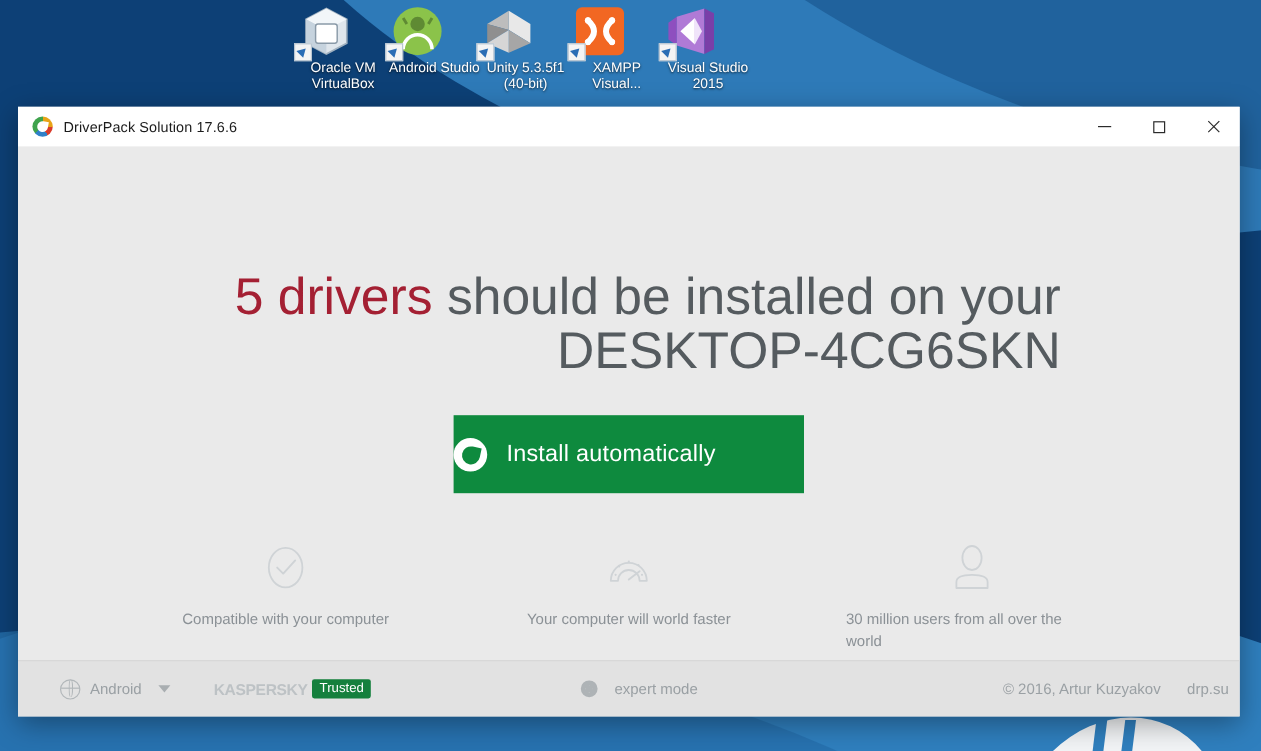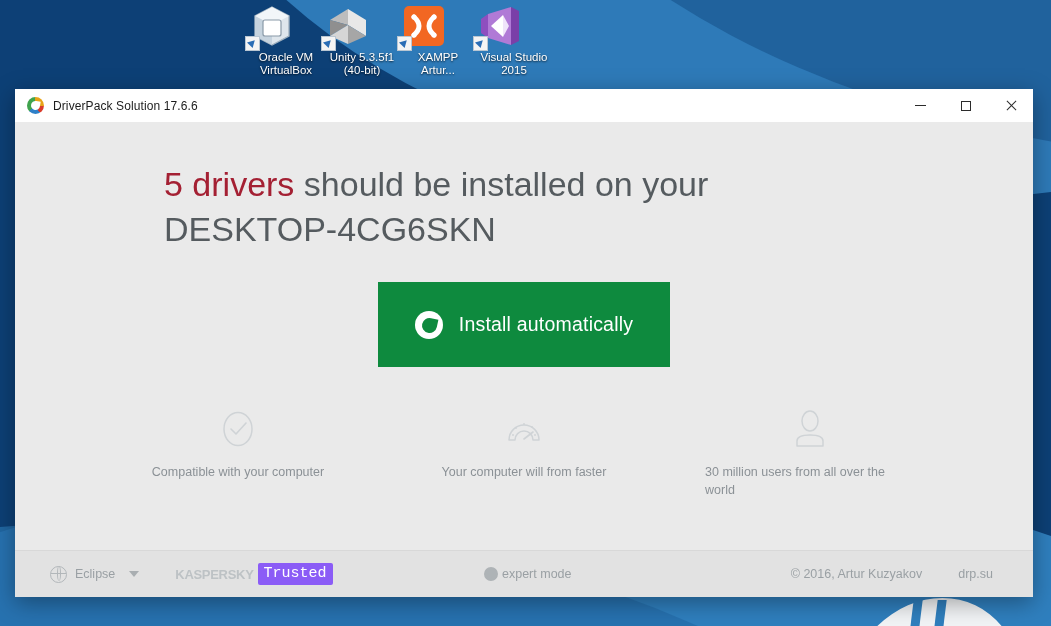--- a/index.html
+++ b/index.html
@@ -176,38 +176,37 @@
   
   #body {
     flex: 1;
     background: #eaeaea;
     position: relative;
     display: flex;
     flex-direction: column;
     align-items: center;
   }
   #headline {
-    margin-top: 40px;
+    margin-top: 104px;
     width: 720px;
-    text-align: left;
-    font-size: 34px;
+    text-align: right;
+    font-size: 43px;
     line-height: 45px;
     color: #555b5f;
     font-weight: 400;
   }
   #headline .count { color: #a42033; }
 
   #install-btn {
     margin-top: 30px;
-    width: 292px; height: 85px;
+    width: 292px; height: 65px;
     background: #0e8a3e;
     border: none;
     display: flex;
     align-items: center;
-    justify-content: center;
     gap: 16px;
     cursor: pointer;
   }
   .btn-logo {
     width: 28px; height: 28px;
     border-radius: 50%;
     background: #ffffff;
     position: relative;
   }
   .btn-logo:after {
@@ -298,53 +297,52 @@
     display: flex; align-items: center; gap: 4px;
   }
   .ksp-word {
     font-size: 13px;
     letter-spacing: -.3px;
     color: #bdc2c5;
     font-family: "Liberation Sans", sans-serif;
     font-weight: 700;
   }
   .ksp-badge {
-    background: #8b5cf6;
+    background: #15803d;
     color: #ffffff;
-    font-size: 15px;
+    font-size: 11px;
     padding: 2px 6px 2.5px;
     border-radius: 2px;
-    font-family: Liberation Mono, monospace;
   }
   #expert {
     position: absolute;
     left: 469px;
-    display: flex; align-items: center; gap: 4px;
+    display: flex; align-items: center; gap: 14px;
     cursor: pointer;
   }
   .gear {
     width: 14px; height: 14px;
     border-radius: 50%;
     border: 4px solid #aeb3b6;
     position: relative;
     box-shadow: 0 0 0 1.5px transparent;
   }
   .gear:before, .gear:after {
     content: "";
     position: absolute;
     background: #aeb3b6;
     left: 1px; top: -3px;
     width: 4px; height: 12px;
   }
   .gear:before { transform: rotate(45deg); }
   .gear:after  { transform: rotate(-45deg); }
   #copyright {
     margin-left: auto;
-    margin-right: 40px;
-    display: flex; align-items: center; gap: 36px;
+    margin-right: 9px;
+    display: flex; align-items: center; gap: 22px;
   }
   #drp-link { cursor: pointer; }
 </style>
 </head>
 <body>
 
 <div id="desktop">
 
   <div class="wp-band wp-b1"></div>
   <div class="wp-band wp-b2"></div>
@@ -363,20 +361,33 @@
           <polygon points="23,4 40,13 23,22 6,13" fill="#f2f6f9"></polygon>
           <polygon points="6,13 23,22 23,42 6,33" fill="#c6d3de"></polygon>
           <rect x="14" y="17" width="18" height="16" rx="2" fill="#ffffff" stroke="#8a9aa8" stroke-width="1.2"></rect>
         </svg>
         <span class="shortcut"></span>
       </div>
       <div class="label">Oracle VM VirtualBox</div>
     </div>
 
 
+    <div class="desk-icon">
+      <div class="glyph-wrap">
+        <svg width="46" height="46" viewBox="0 0 46 46">
+          <circle cx="23" cy="23" r="20" fill="#8bc34a"></circle>
+          <circle cx="23" cy="17" r="6" fill="#5f8a33"></circle>
+          <path d="M11 38 A12 12 0 0 1 35 38" fill="none" stroke="#ffffff" stroke-width="3"></path>
+          <line x1="14" y1="17" x2="11" y2="12" stroke="#5f8a33" stroke-width="2.4"></line>
+          <line x1="32" y1="17" x2="35" y2="12" stroke="#5f8a33" stroke-width="2.4"></line>
+        </svg>
+        <span class="shortcut"></span>
+      </div>
+      <div class="label">Android Studio</div>
+    </div>
 
     <div class="desk-icon">
       <div class="glyph-wrap">
         <svg width="46" height="46" viewBox="0 0 46 46">
           <polygon points="23,6 41,17 41,33 23,22" fill="#e8e8e8"></polygon>
           <polygon points="23,6 5,17 23,22" fill="#bdbdbd"></polygon>
           <polygon points="5,17 5,33 23,22" fill="#8f8f8f"></polygon>
           <polygon points="5,33 23,41 23,22" fill="#d6d6d6"></polygon>
           <polygon points="41,33 23,41 23,22" fill="#a6a6a6"></polygon>
         </svg>
@@ -390,21 +401,21 @@
         <svg width="44" height="44" viewBox="0 0 44 44">
           <rect x="2" y="2" width="40" height="40" rx="5" fill="#f26722"></rect>
           <path d="M12 13 Q22 22 12 31 M32 13 Q22 22 32 31" fill="none" stroke="#ffffff" stroke-width="5" stroke-linecap="round"></path>
           <circle cx="12" cy="13" r="2.6" fill="#ffffff"></circle>
           <circle cx="32" cy="13" r="2.6" fill="#ffffff"></circle>
           <circle cx="12" cy="31" r="2.6" fill="#ffffff"></circle>
           <circle cx="32" cy="31" r="2.6" fill="#ffffff"></circle>
         </svg>
         <span class="shortcut"></span>
       </div>
-      <div class="label">XAMPP Artur...</div>
+      <div class="label">XAMPP Visual...</div>
     </div>
 
     <div class="desk-icon">
       <div class="glyph-wrap">
         <svg width="46" height="46" viewBox="0 0 46 46">
           <polygon points="4,16 11,11 11,35 4,30" fill="#8e4fbf"></polygon>
           <polygon points="11,11 34,4 34,42 11,35" fill="#b07ad6"></polygon>
           <polygon points="34,4 42,8 42,38 34,42" fill="#7a3fa8"></polygon>
           <polygon points="14,23 26,12 26,34" fill="#ffffff"></polygon>
           <polygon points="32,23 26,12 26,34" fill="#f0e4fa"></polygon>
@@ -465,41 +476,41 @@
             <svg width="42" height="42" viewBox="0 0 42 42">
               <path d="M6 32 A15 15 0 0 1 36 32 L30 32 A9 9 0 0 0 12 32 Z" fill="none" stroke="#cfd3d6" stroke-width="1.5" stroke-linejoin="round"></path>
               <line x1="21" y1="31" x2="30" y2="24" stroke="#cfd3d6" stroke-width="1.6" stroke-linecap="round"></line>
               <circle cx="10" cy="27" r="0.9" fill="#cfd3d6"></circle>
               <circle cx="13" cy="20" r="0.9" fill="#cfd3d6"></circle>
               <circle cx="21" cy="16" r="0.9" fill="#cfd3d6"></circle>
               <circle cx="29" cy="19" r="0.9" fill="#cfd3d6"></circle>
               <circle cx="32" cy="27" r="0.9" fill="#cfd3d6"></circle>
             </svg>
           </div>
-          <div class="ftext">Your computer will from faster</div>
+          <div class="ftext">Your computer will world faster</div>
         </div>
 
         <div class="feature">
           <div class="ficon">
             <svg width="34" height="42" viewBox="0 0 34 42">
               <ellipse cx="17" cy="13" rx="8" ry="10" fill="none" stroke="#cfd3d6" stroke-width="1.5"></ellipse>
               <path d="M4 38 L4 33 Q4 27 17 27 Q30 27 30 33 L30 38 Z" fill="none" stroke="#cfd3d6" stroke-width="1.5" stroke-linejoin="round"></path>
             </svg>
           </div>
           <div class="ftext">30 million users from all over the world</div>
         </div>
 
       </div>
     </div>
 
     <div id="footer">
 
       <div id="lang">
         <span class="globe"></span>
-        <span>Eclipse</span>
+        <span>Android</span>
         <span class="caret"></span>
       </div>
 
       <div id="kaspersky">
         <span class="ksp-word">KASPERSKY</span>
         <span class="ksp-badge">Trusted</span>
       </div>
 
       <div id="expert">
         <span class="gear"></span>

